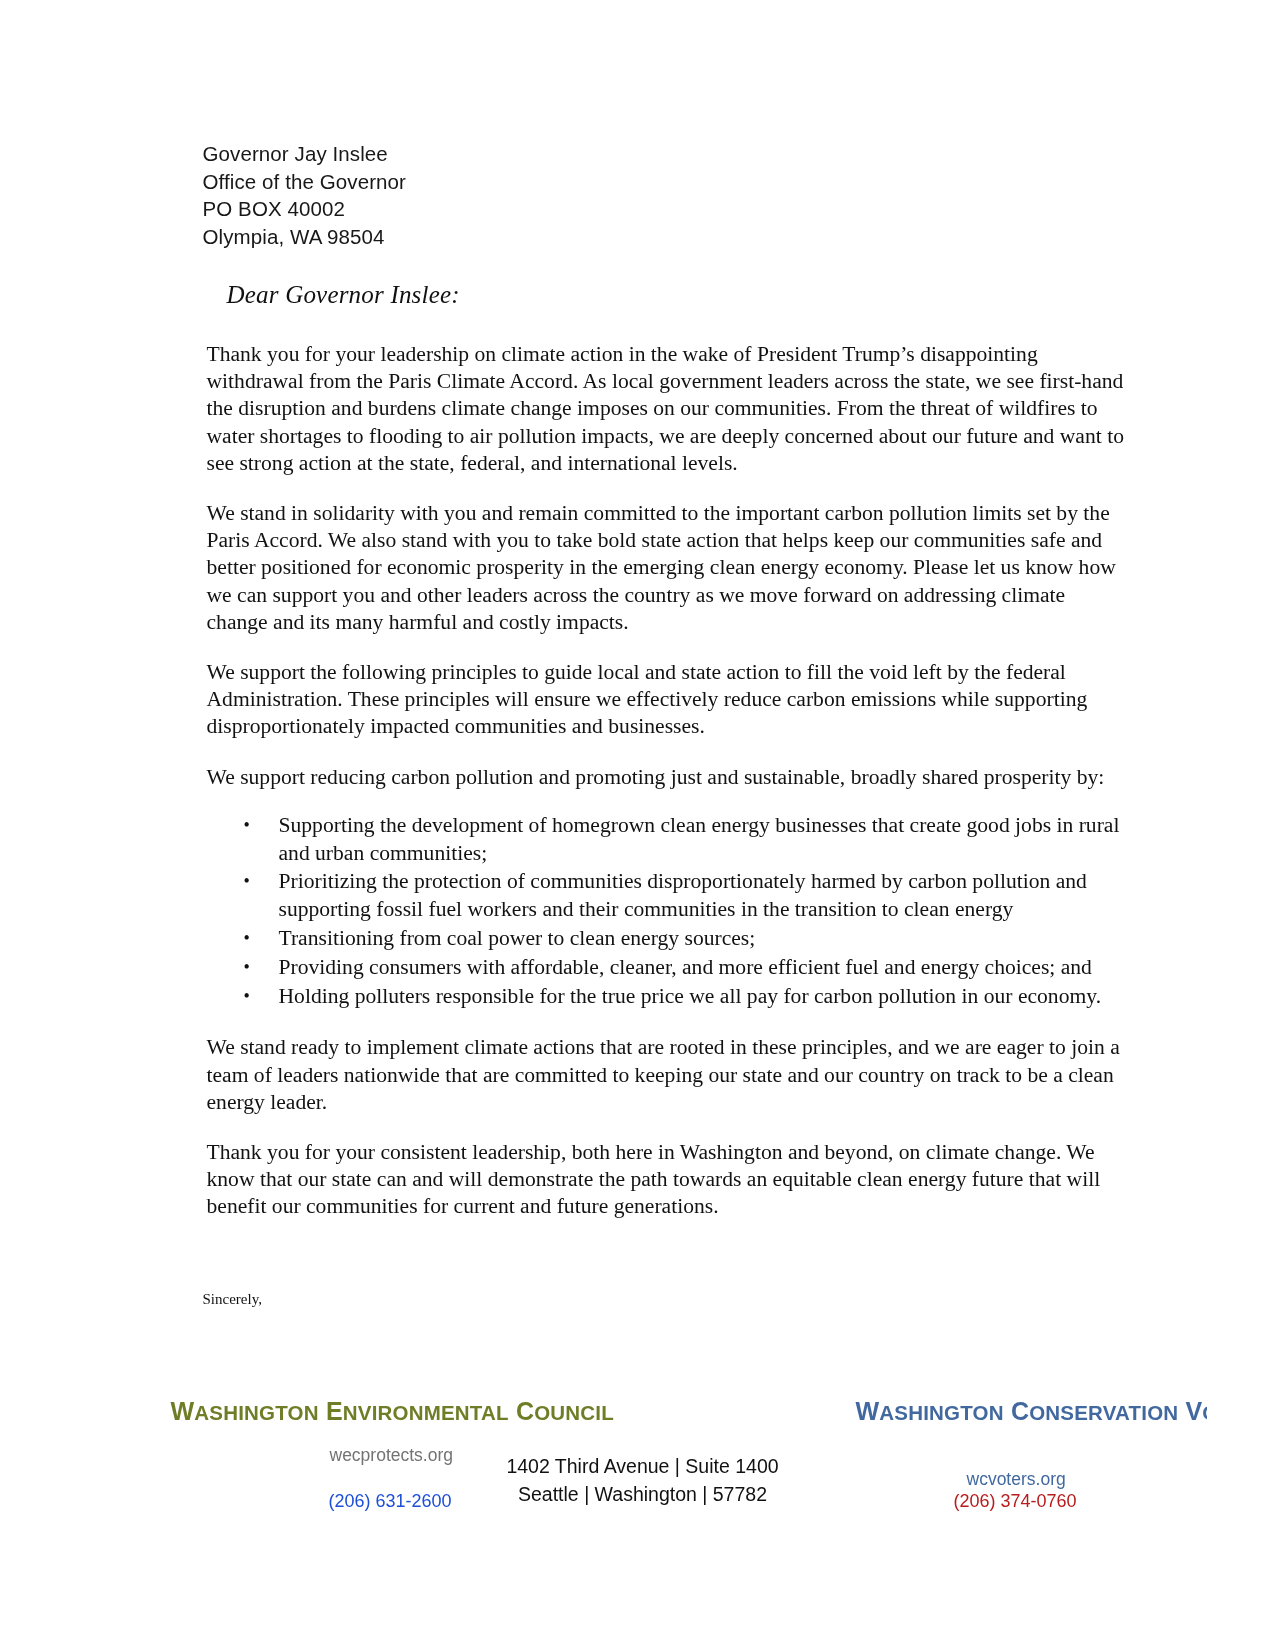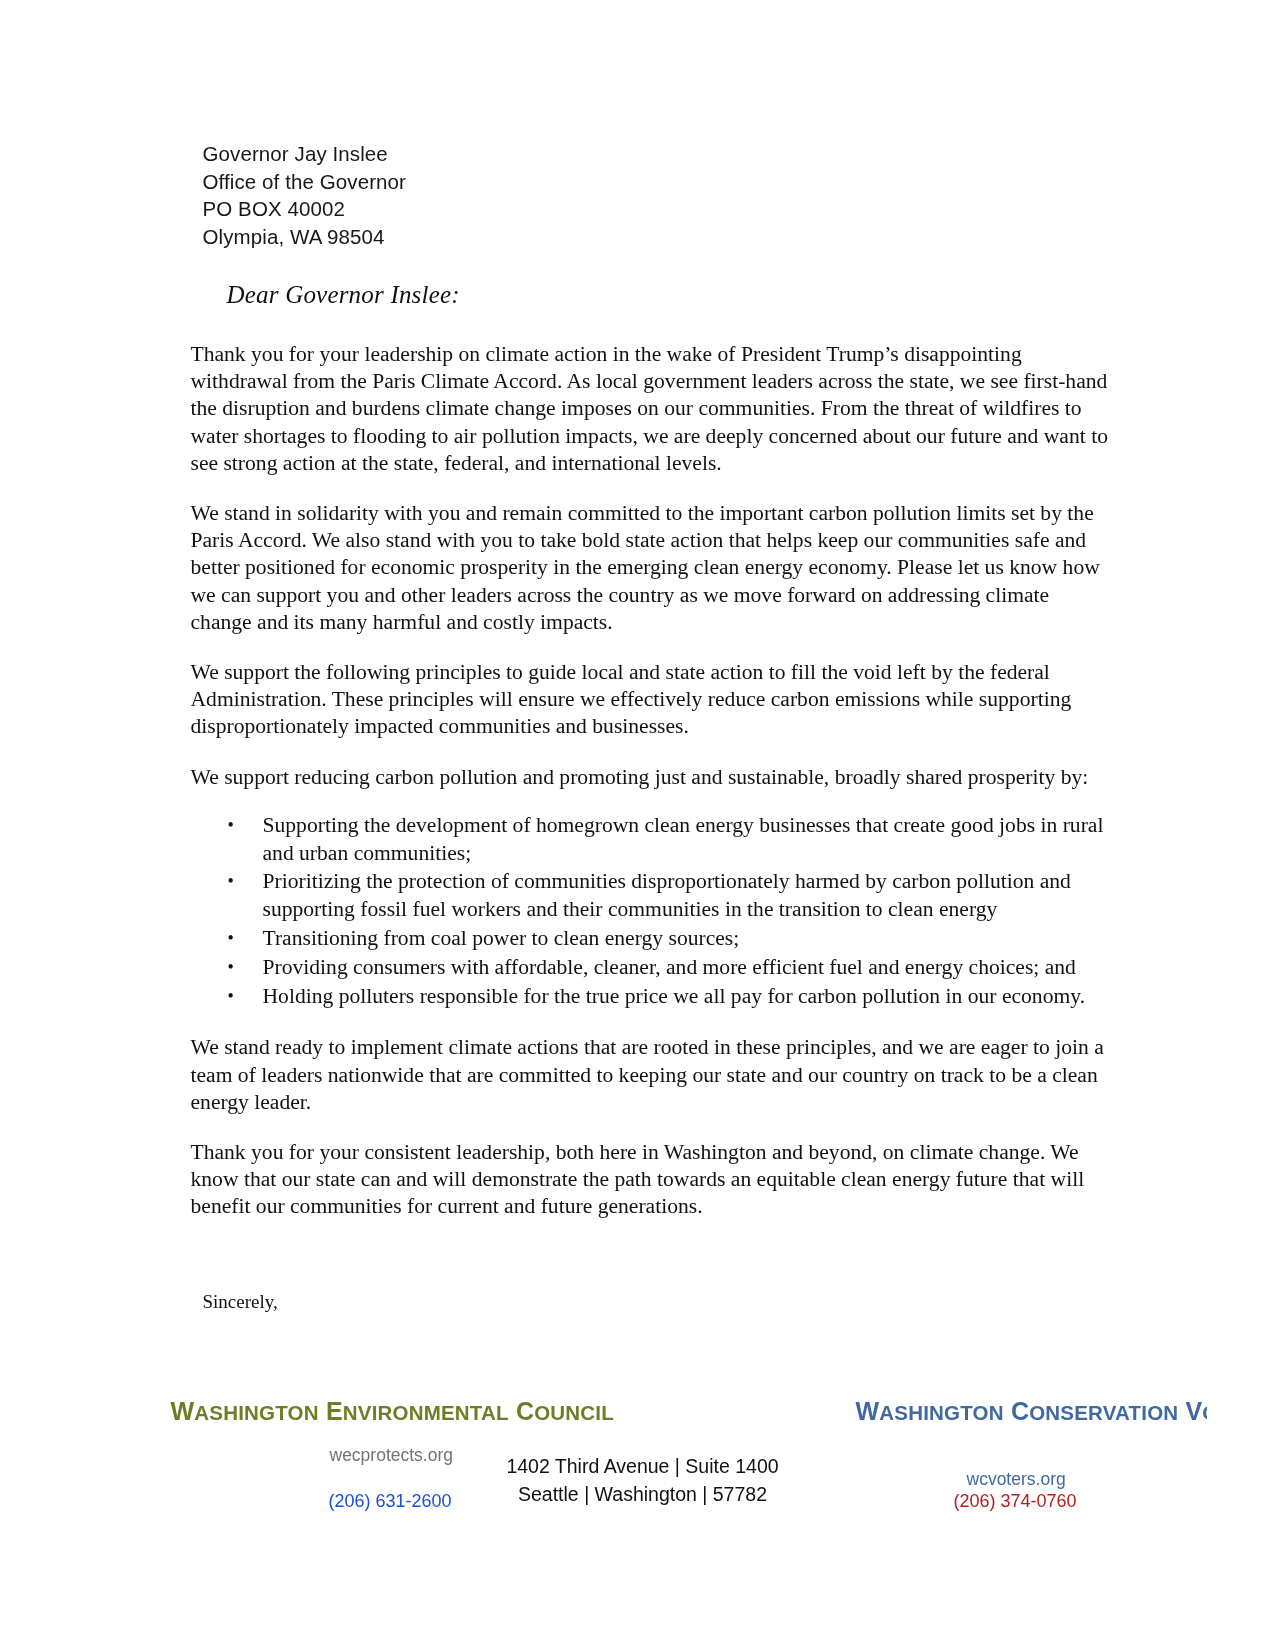--- a/index.html
+++ b/index.html
@@ -40,21 +40,21 @@
     font-style: italic;
     font-size: 25px;
     color: #111111;
     letter-spacing: 0.2px;
     margin-left: 24px;
   }
 
   
   .body-wrap {
     position: absolute;
-    left: 132px;
+    left: 148px;
     top: 341px;
     width: 925px;
     font-family: "Liberation Serif", serif;
     font-size: 21.6px;
     line-height: 27.2px;
     color: #121212;
     text-align: left;
   }
   .para {
     margin: 0 0 23px 0;
@@ -81,21 +81,21 @@
     line-height: 27.8px;
     color: #111;
   }
 
   
   .signoff {
     position: absolute;
     left: 144px;
     top: 1291px;
     font-family: "Liberation Serif", serif;
-    font-size: 19px;
+    font-size: 15px;
     color: #121212;
   }
 
   
   .footer {
     position: absolute;
     left: 0;
     right: 0;
     top: 1390px;
     height: 200px;

